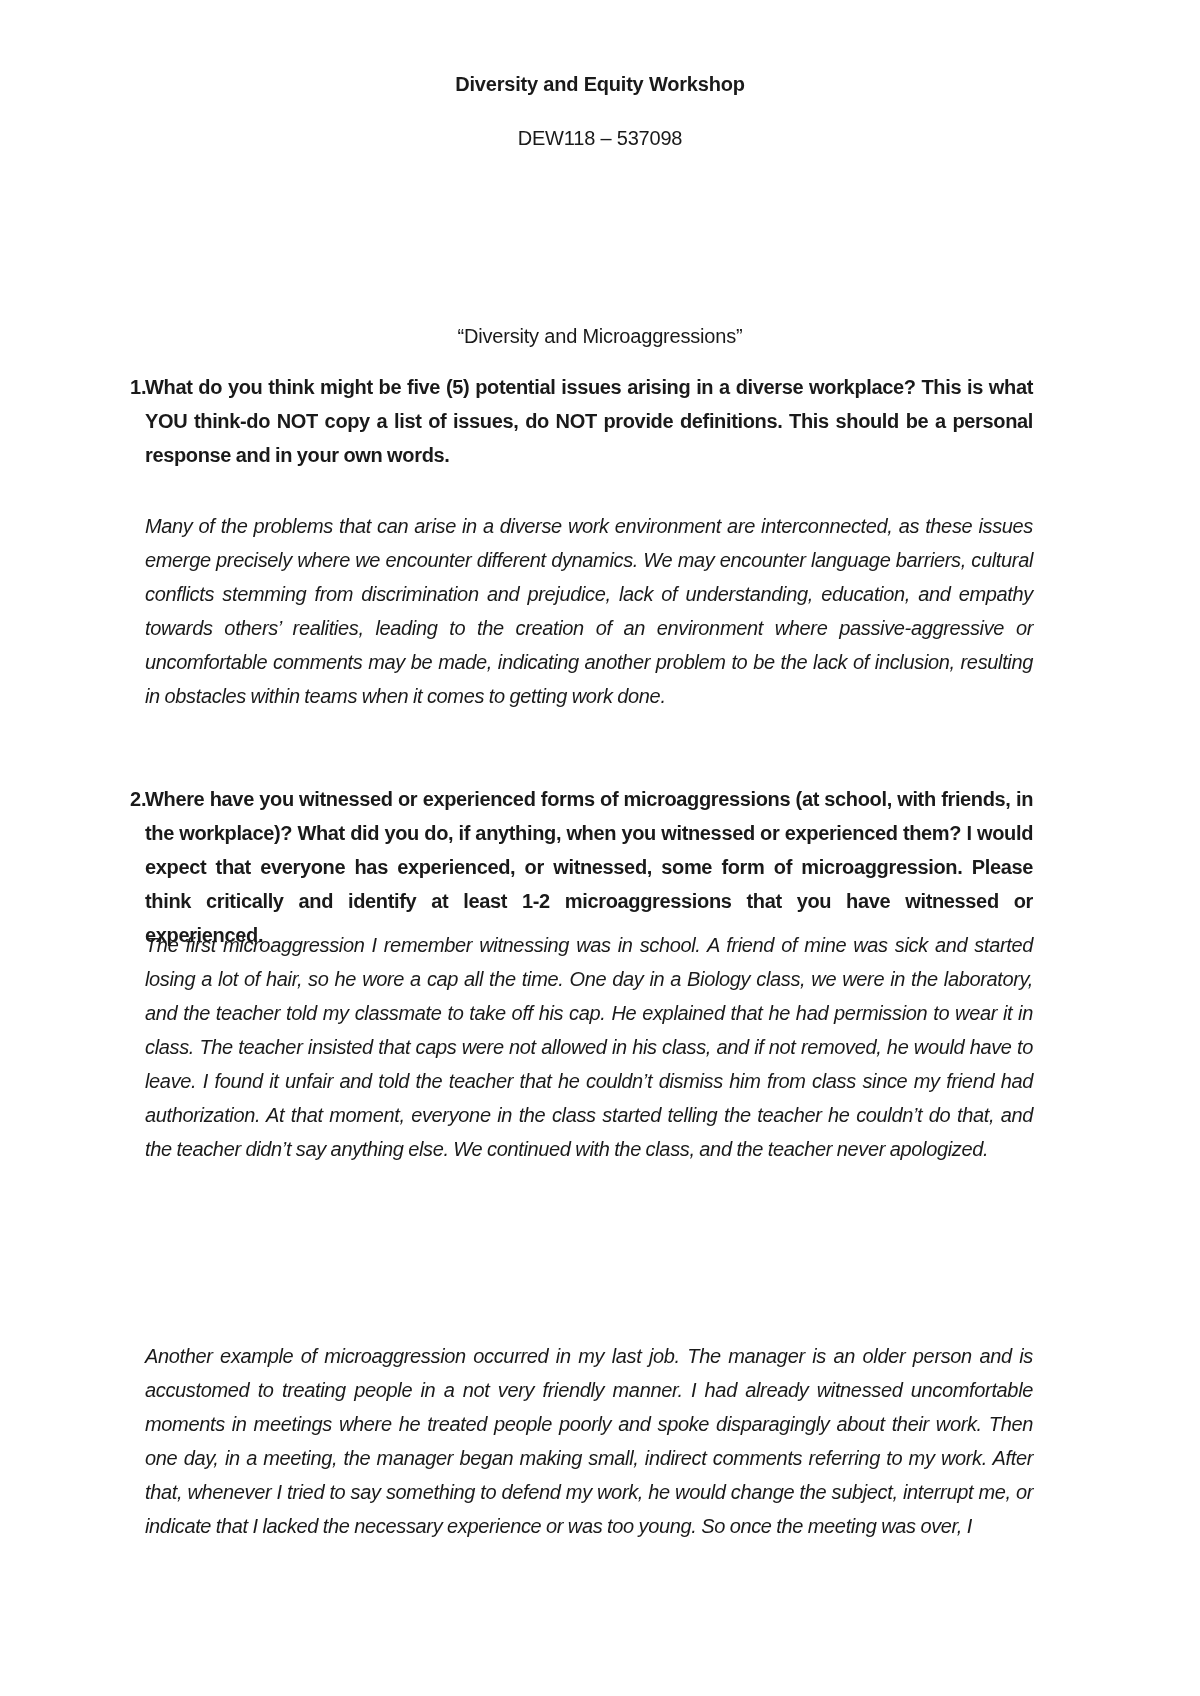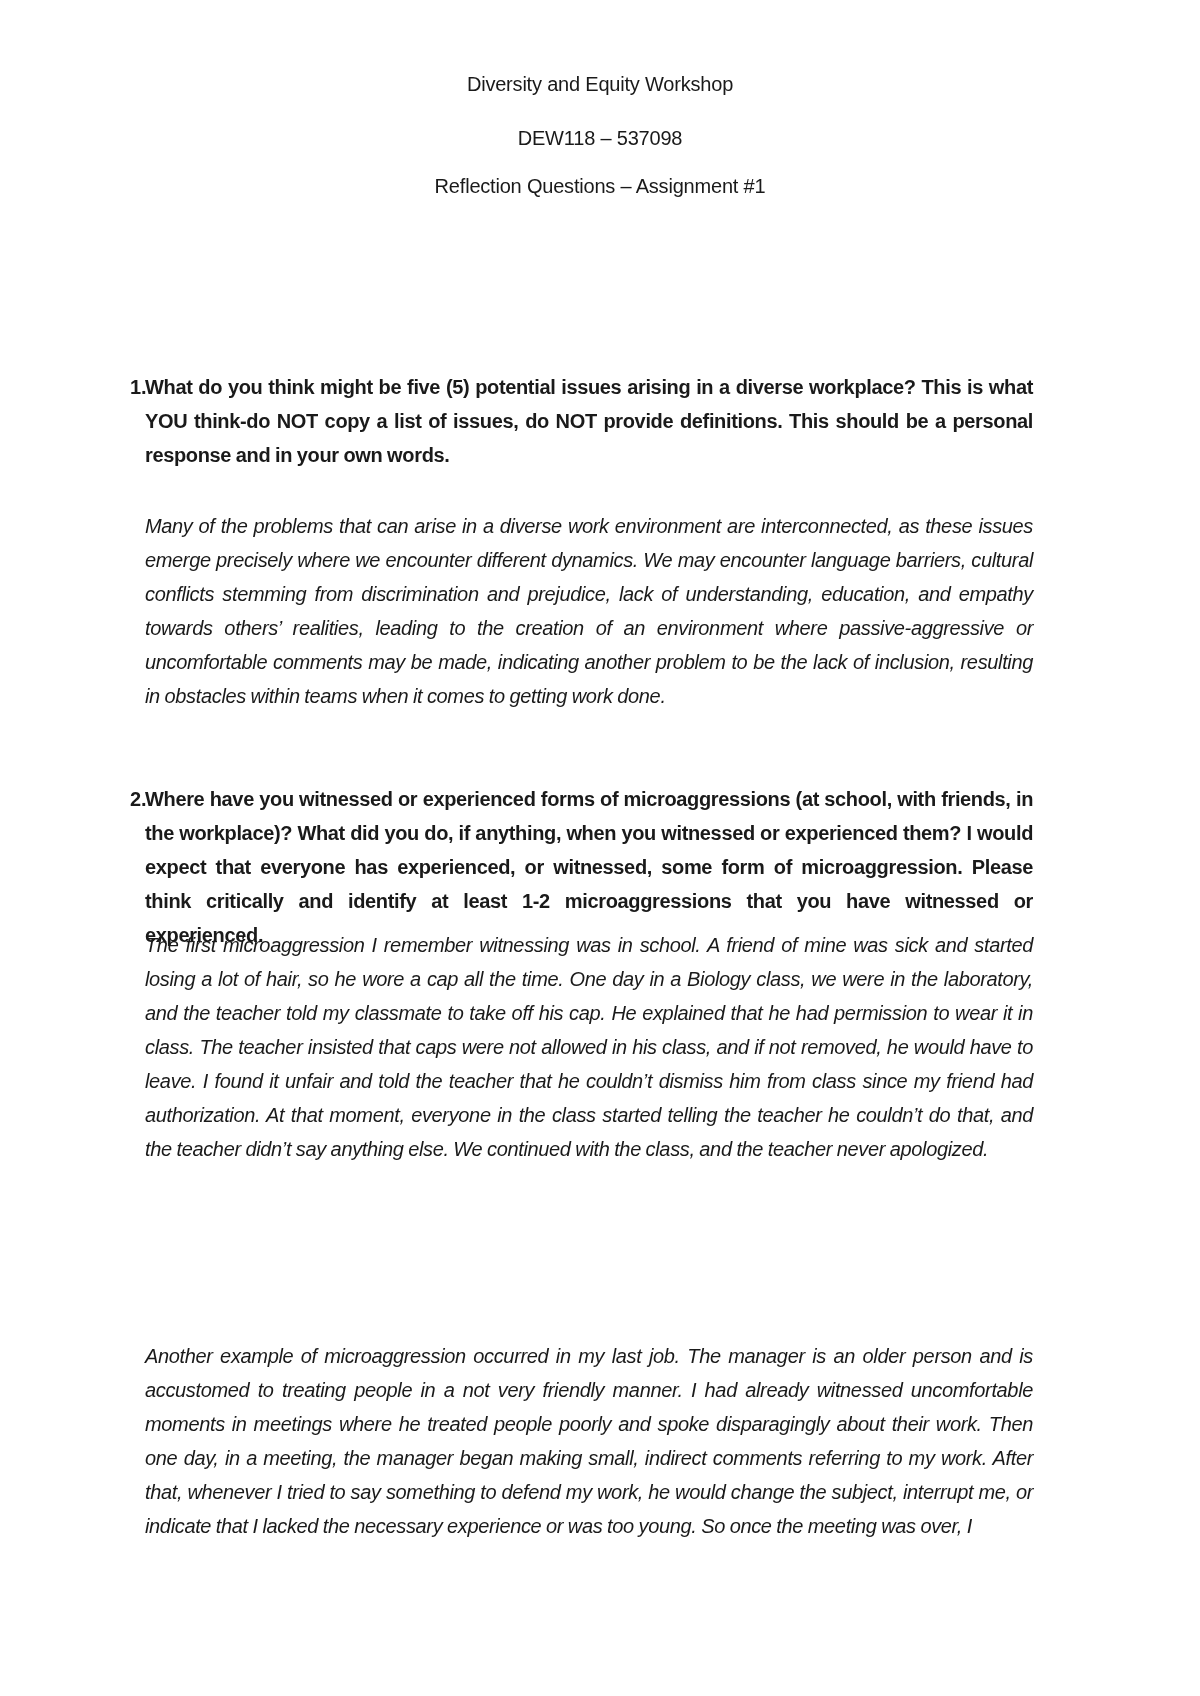--- a/index.html
+++ b/index.html
@@ -23,21 +23,21 @@
       background: #ffffff;
     }
     .center-line {
       position: absolute;
       left: 0;
       width: 1200px;
       text-align: center;
       font-size: 20px;
       letter-spacing: -0.2px;
     }
-    .title { top: 73px; font-weight: normal; }
+    .title { top: 73px; font-weight: bold; }
     .code { top: 127px; }
     .subtitle { top: 175px; }
     .section-title { top: 325px; }
 
     .question {
       position: absolute;
       left: 145px;
       width: 888px;
       font-size: 20px;
       line-height: 34px;
@@ -65,22 +65,22 @@
     }
     .answer p { margin: 0; font-style: italic; }
   </style>
 </head>
 <body>
 
 <div class="page">
 
   <div class="center-line title">Diversity and Equity Workshop</div>
   <div class="center-line code">DEW118 – 537098</div>
-  <div class="center-line subtitle">Reflection Questions – Assignment #1</div>
 
+  <div class="center-line section-title">“Diversity and Microaggressions”</div>
 
   <div class="qnum" style="top:370px;">1.</div>
   <div class="question" style="top:370px;">What do you think might be five (5) potential issues arising in a diverse workplace? This is what YOU think-do NOT copy a list of issues, do NOT provide definitions. This should be a personal response and in your own words.</div>
 
   <div class="answer" style="top:509px;">
     <p>Many of the problems that can arise in a diverse work environment are interconnected, as these issues emerge precisely where we encounter different dynamics. We may encounter language barriers, cultural conflicts stemming from discrimination and prejudice, lack of understanding, education, and empathy towards others’ realities, leading to the creation of an environment where passive-aggressive or uncomfortable comments may be made, indicating another problem to be the lack of inclusion, resulting in obstacles within teams when it comes to getting work done.</p>
   </div>
 
   <div class="qnum" style="top:782px;">2.</div>
   <div class="question" style="top:782px;">Where have you witnessed or experienced forms of microaggressions (at school, with friends, in the workplace)? What did you do, if anything, when you witnessed or experienced them? I would expect that everyone has experienced, or witnessed, some form of microaggression. Please think critically and identify at least 1-2 microaggressions that you have witnessed or experienced.</div>

